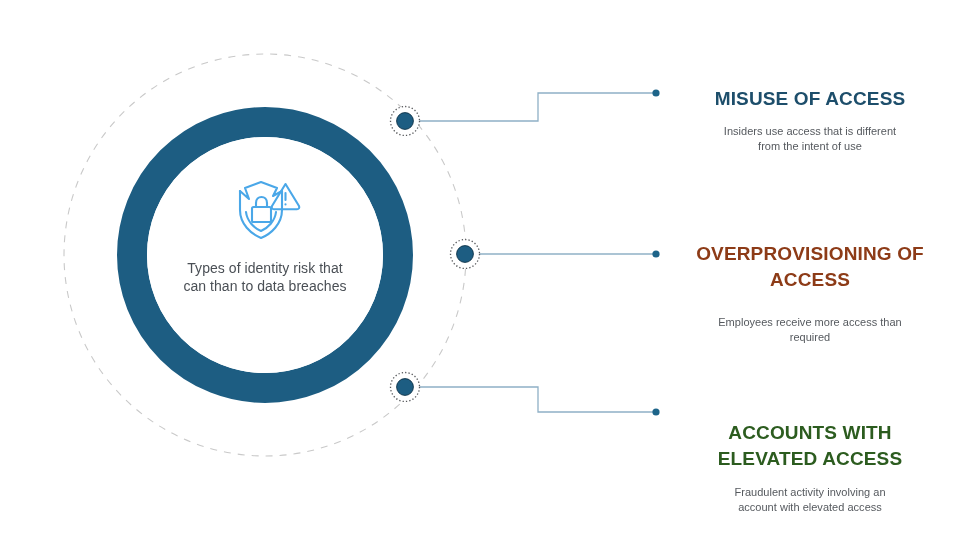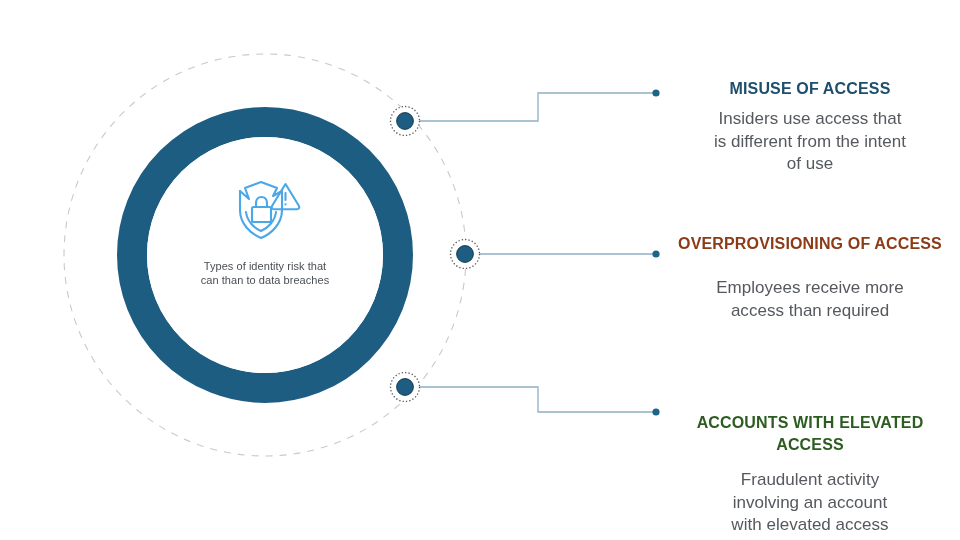--- a/index.html
+++ b/index.html
@@ -45,43 +45,43 @@
     justify-content: flex-start;
     text-align: center;
   }
   .center-icon {
     width: 76px;
     height: 72px;
     display: block;
   }
   .center-caption {
     margin-top: 16px;
-    font-size: 11px;
+    font-size: 14px;
     line-height: 1.27;
     color: #4a4f55;
     width: 190px;
     letter-spacing: 0.05px;
   }
 
   
   .branch {
     position: absolute;
     width: 292px;
     left: 664px;
     text-align: center;
   }
   .branch-title {
-    font-size: 16px;
+    font-size: 19px;
     font-weight: bold;
     line-height: 1.38;
     letter-spacing: 0.15px;
-    margin: 4px;
+    margin: 12px;
   }
   .branch-desc {
-    font-size: 17px;
+    font-size: 11px;
     line-height: 1.33;
     color: #55595e;
     margin: 8px 0 0 0;
     padding: 0 48px;
     letter-spacing: 0.02px;
   }
 
   #branch-0 { top: 74px; }
   #branch-1 { top: 229px; }
   #branch-1 .branch-desc { margin-top: 22px; }

